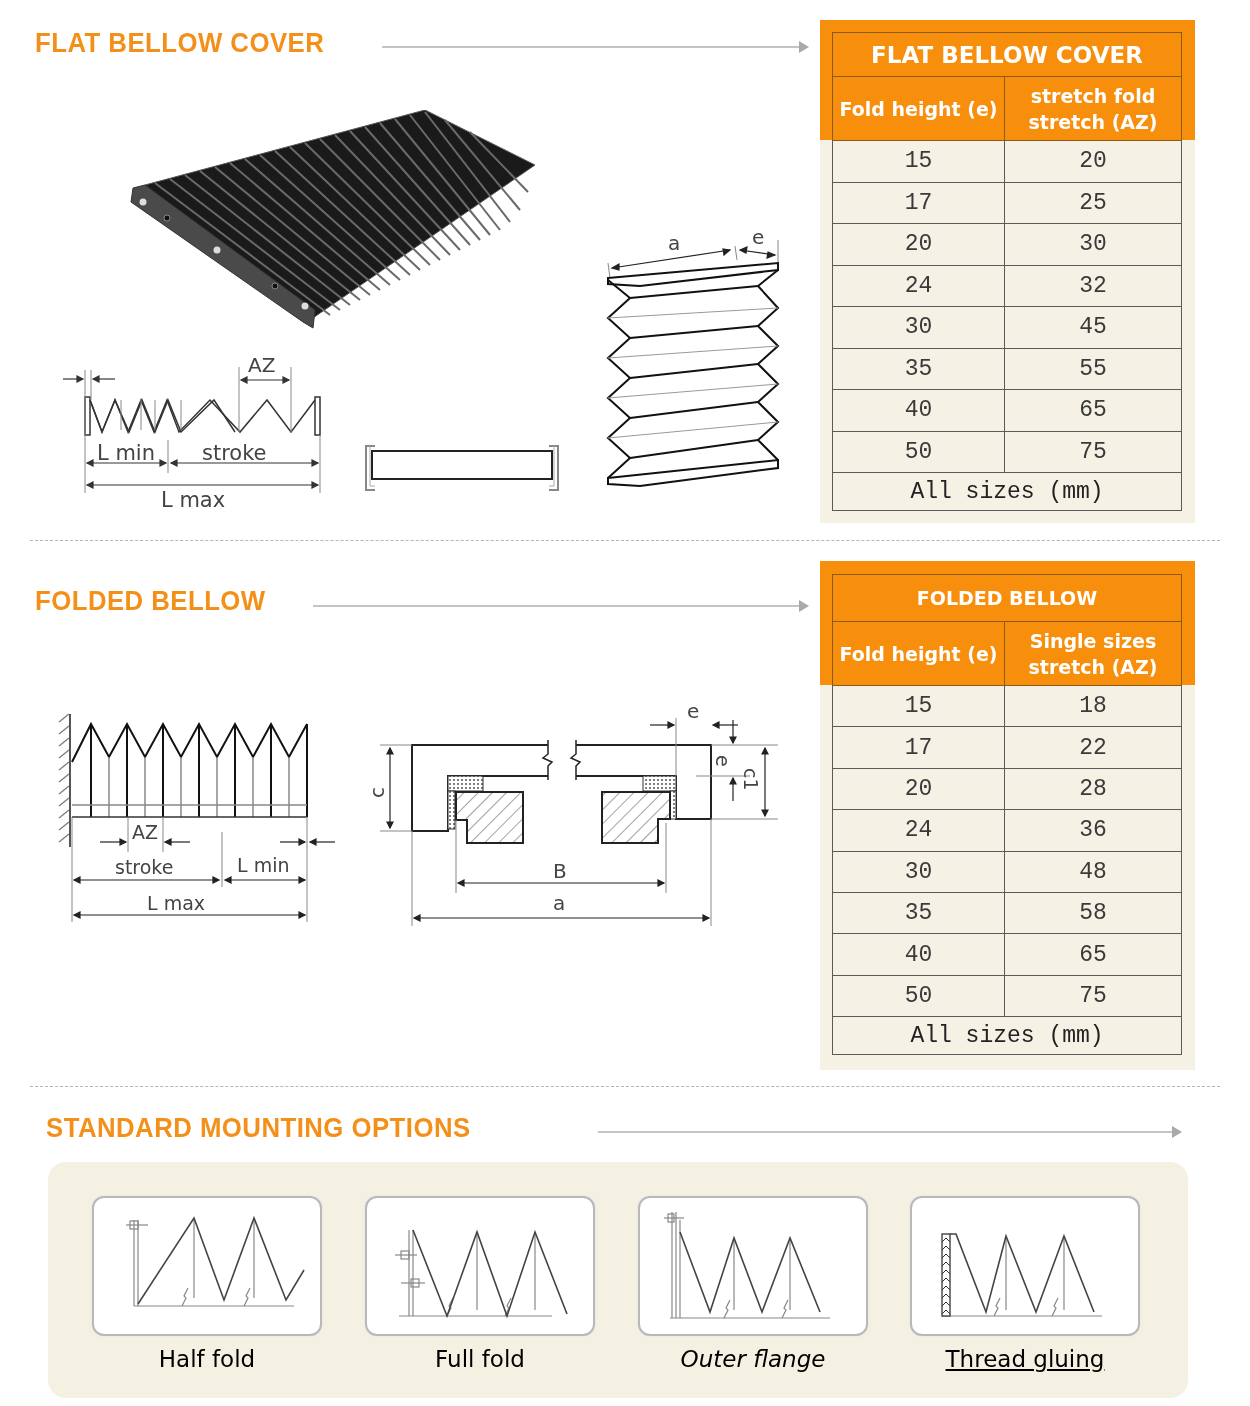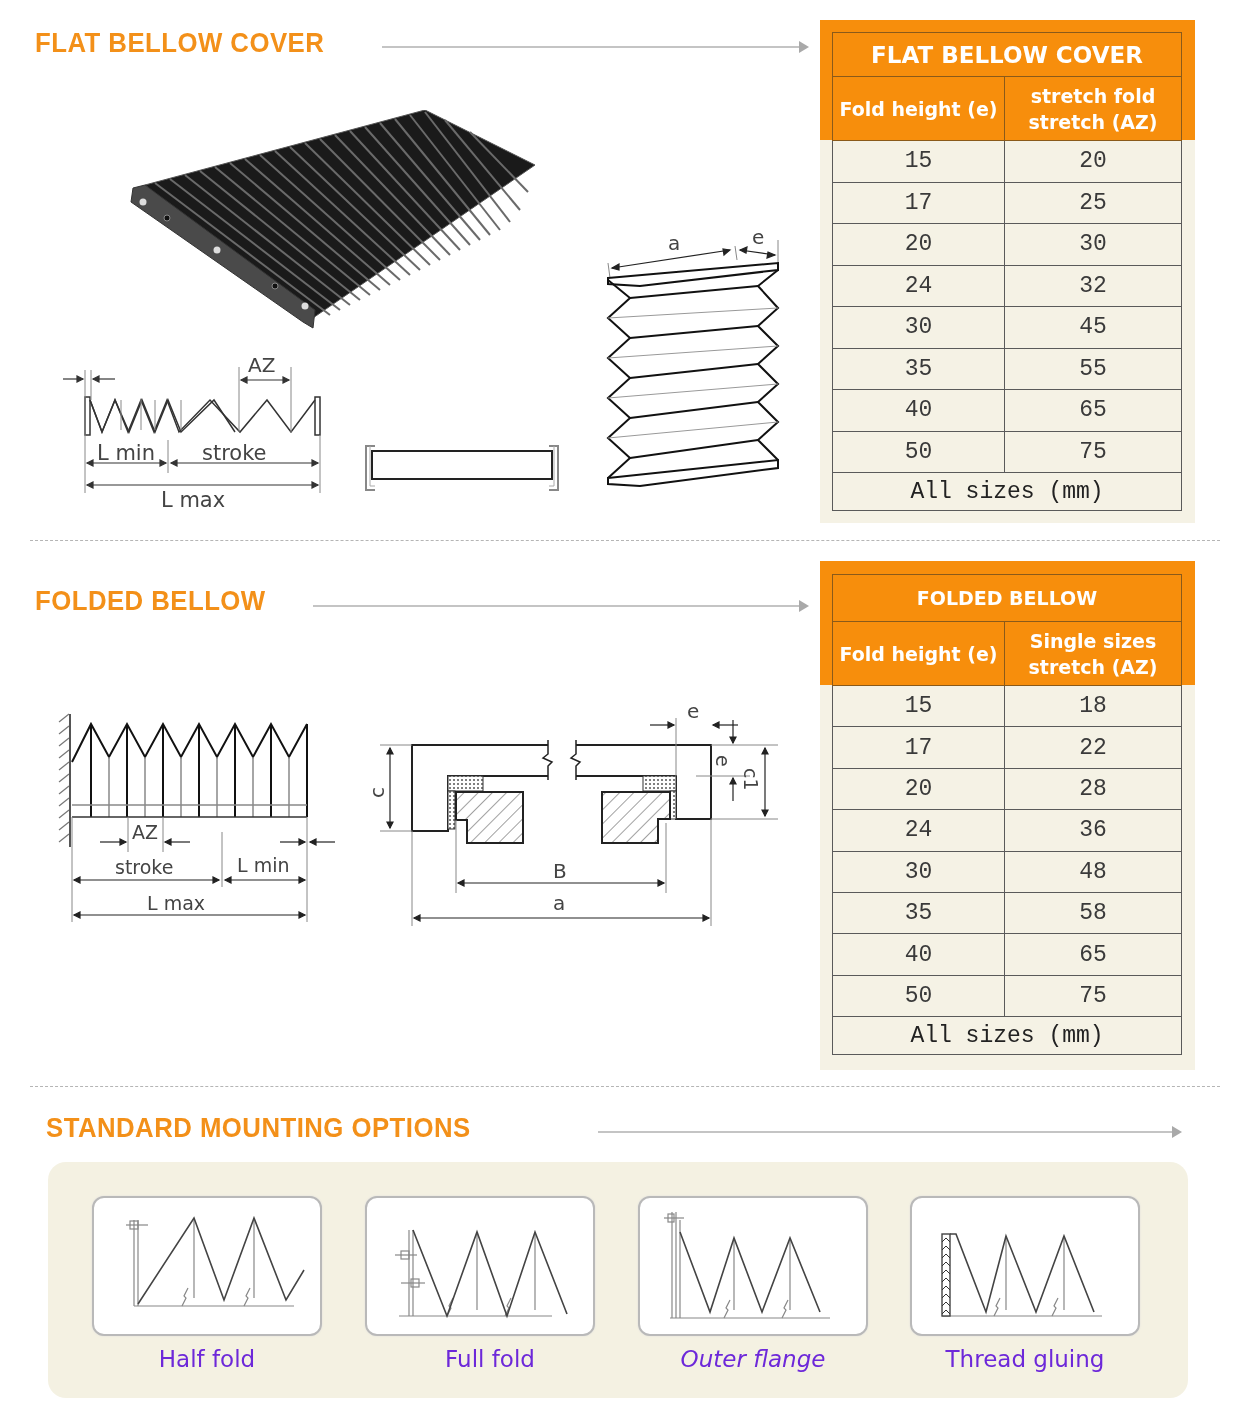--- a/index.html
+++ b/index.html
@@ -15,21 +15,21 @@
   table.spec { position: absolute; border-collapse: collapse; font-family: "DejaVu Sans", sans-serif; }
   table.spec td, table.spec th { border: 1.5px solid #5a5a5a; text-align: center; }
   table.spec th { color: #fff; font-weight: bold; background: #f78e0c; border-color: #8a5a1a; }
   table.spec th.title-cell { font-size: 23px; }
   table.spec th.col-head { font-size: 19px; line-height: 26px; }
   table.spec td { font-size: 23px; color: #3a3a3a; font-family: Liberation Mono, monospace; }
   table.spec td.foot { font-size: 23px; color: #222; }
 
   .mount-panel { position: absolute; left: 48px; top: 1162px; width: 1140px; height: 236px; background: #f4f1e2; border-radius: 18px; }
   .mount-card { position: absolute; top: 34px; width: 230px; height: 140px; background: #fff; border: 2px solid #b9b9b9; border-radius: 12px; box-shadow: 0 0 2px #ddd; }
-  .mount-label { position: absolute; top: 184px; width: 230px; text-align: center; font-size: 23px; color: #6d28d9; }
+  .mount-label { position: absolute; top: 184px; width: 230px; text-align: center; font-size: 23px; color: #000000; }
   .dim-text { font-family: "DejaVu Sans", sans-serif; fill: #444; }
 </style>
 </head>
 <body>
 
 <div class="sec-title" style="left:35px; top:27px;">FLAT BELLOW COVER</div>
 <div class="arrow-line" style="left:382px; top:46px; width:425px;"></div>
 
 <svg class="abs" style="left:125px; top:110px;" width="420" height="220">
   <g>
@@ -438,21 +438,21 @@
         <line x1="28" y1="57" x2="50" y2="57"></line>
           <rect x="34" y="53" width="8" height="8"></rect>
         <line x1="34" y1="85" x2="58" y2="85"></line>
           <rect x="44" y="81" width="8" height="8"></rect>
         <line x1="110" y1="34" x2="110" y2="112"></line>
           <line x1="168" y1="34" x2="168" y2="112"></line>
       </g>
       <polyline points="46,32 80,118 110,34 140,118 168,34 200,116" stroke="#444" stroke-width="1.6" fill="none"></polyline>
     </svg>
   </div>
-  <div class="mount-label" style="left:327px;text-align:center;">Full fold</div>
+  <div class="mount-label" style="left:317px;text-align:center;">Full fold</div>
 
   <div class="mount-card" style="left:590px;">
     <svg width="226" height="136">
       <g stroke="#888" stroke-width="1.2" fill="none">
         <line x1="30" y1="120" x2="190" y2="120"></line>
         <path d="M 84,120 l 4,-8 l -2,-2 l 4,-8"></path>
           <path d="M 142,120 l 4,-8 l -2,-2 l 4,-8"></path>
         <line x1="32" y1="14" x2="32" y2="120"></line>
           <line x1="36" y1="14" x2="36" y2="120"></line>
           <line x1="40" y1="22" x2="40" y2="120"></line>
@@ -484,14 +484,14 @@
           <path d="M 30,76 l 4,-4 l 4,4"></path>
           <path d="M 30,84 l 4,-4 l 4,4"></path>
         <path d="M 30,92 l 4,-4 l 4,4"></path>
           <path d="M 30,100 l 4,-4 l 4,4"></path>
           <path d="M 30,108 l 4,-4 l 4,4"></path>
         <path d="M 30,116 l 4,-4 l 4,4"></path>
       </g>
       <polyline points="38,36 44,36 74,114 94,38 124,114 152,38 182,114" stroke="#444" stroke-width="1.6" fill="none"></polyline>
     </svg>
   </div>
-  <div class="mount-label" style="left:862px;">Thread gluing</div>
+  <div class="mount-label" style="left:862px;text-decoration:underline;">Thread gluing</div>
 </div>
 
 </body></html>

